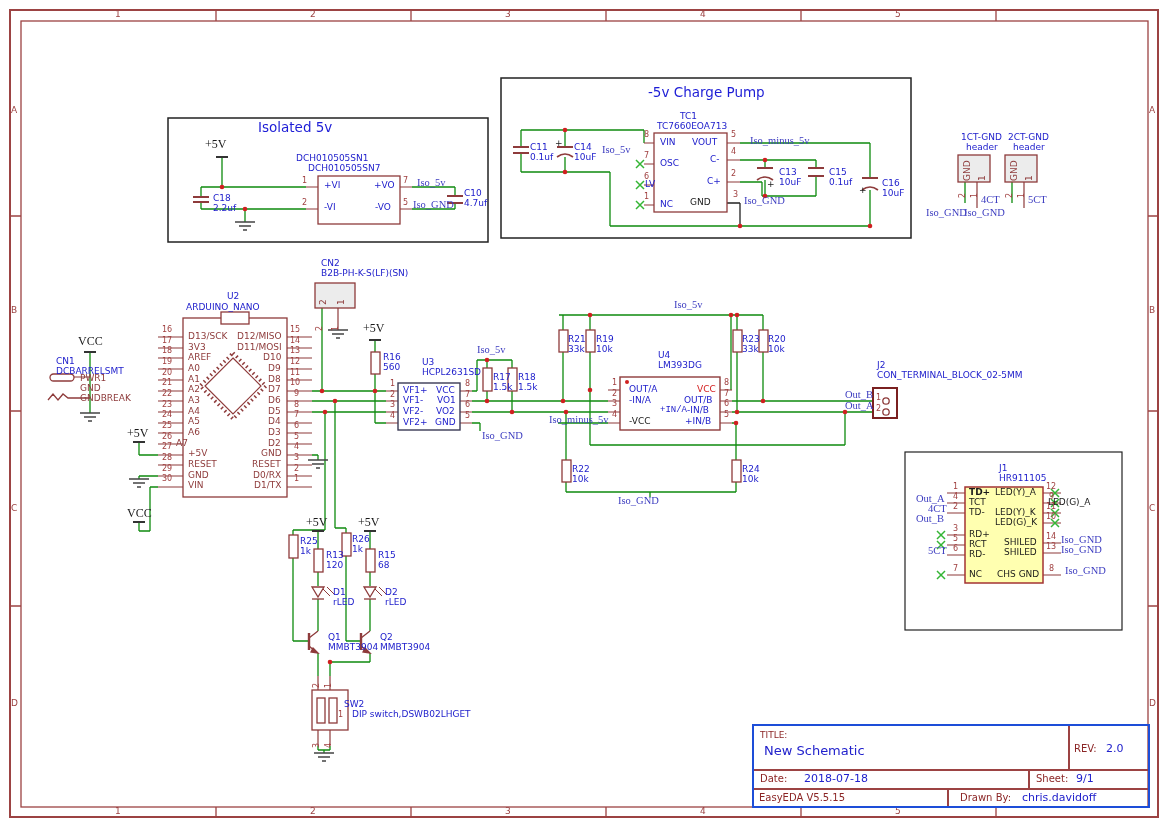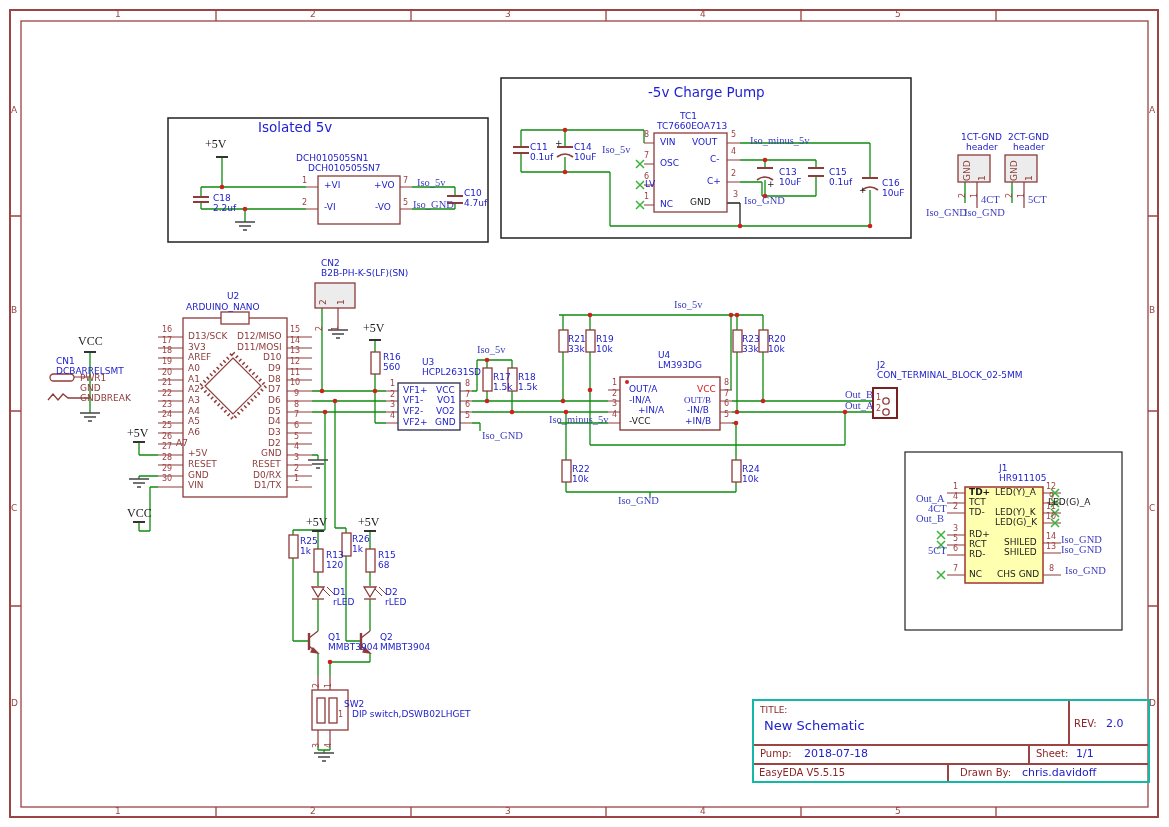--- a/index.html
+++ b/index.html
@@ -10,22 +10,22 @@
   .b{color:#2121cc;}
   .r{color:#8e3b3b;}
   .p{color:#a04040;font-size:8px;}
   .bk{color:#1a1a1a;}
   .rd{color:#d42020;}
   .n{font-family:"Liberation Serif",serif;color:#3c3cc0;font-size:10.5px;}
   .pw{font-family:"Liberation Serif",serif;color:#1a1a1a;font-size:12px;}
   .rot{transform:rotate(-90deg);transform-origin:0 0;}
   .heading{position:absolute;font:13.5px "DejaVu Sans",sans-serif;color:#1d1dd6;white-space:pre;}
   .fn{position:absolute;font:9px "DejaVu Sans",sans-serif;color:#9c4343;}
-  #titleblock{position:absolute;left:752px;top:699px;width:394px;height:80px;
-              border:2px solid #14b8a6;}
+  #titleblock{position:absolute;left:752px;top:724px;width:394px;height:80px;
+              border:2px solid #1d4ed8;}
   #titleblock .cellline{position:absolute;background:#9c4343;}
   #titleblock .t{position:absolute;white-space:pre;}
   .tb-label{font:10px "DejaVu Sans",sans-serif;color:#8b2525;}
   .tb-small{font:9px "DejaVu Sans",sans-serif;color:#8b2525;}
   .tb-val{font:11px "DejaVu Sans",sans-serif;color:#2121cc;}
   .tb-title{font:13px "DejaVu Sans",sans-serif;color:#2121cc;}
 </style>
 </head>
 <body>
 
@@ -399,24 +399,24 @@
       <div class="lb p" style="left: 612px; top: 379px;">1</div>
       <div class="lb p" style="left: 612px; top: 390px;">2</div>
       <div class="lb p" style="left: 612px; top: 400px;">3</div>
       <div class="lb p" style="left: 612px; top: 411px;">4</div>
       <div class="lb p" style="left: 724px; top: 379px;">8</div>
       <div class="lb p" style="left: 724px; top: 390px;">7</div>
       <div class="lb p" style="left: 724px; top: 400px;">6</div>
       <div class="lb p" style="left: 724px; top: 411px;">5</div>
       <div class="lb b" style="left: 629px; top: 385px;">OUT/A</div>
       <div class="lb b" style="left: 629px; top: 396px;">-IN/A</div>
-      <div class="lb b" style="left: 638px; top: 406px;">+IN/A</div>
+      <div class="lb b" style="left: 660px; top: 406px; font-family: Liberation Mono, monospace;">+IN/A</div>
       <div class="lb bk" style="left: 629px; top: 417px;">-VCC</div>
       <div class="lb rd" style="left: 697px; top: 385px;">VCC</div>
-      <div class="lb b" style="left: 684px; top: 396px; font-family: Liberation Serif, serif;">OUT/B</div>
+      <div class="lb b" style="left: 684px; top: 396px;">OUT/B</div>
       <div class="lb b" style="left: 687px; top: 406px;">-IN/B</div>
       <div class="lb b" style="left: 685px; top: 417px;">+IN/B</div>
       <div class="lb n" style="left: 549px; top: 415px;">Iso_minus_5v</div>
       <div class="lb b" style="left: 572px; top: 465px;">R22</div>
       <div class="lb b" style="left: 572px; top: 475px;">10k</div>
       <div class="lb b" style="left: 742px; top: 465px;">R24</div>
       <div class="lb b" style="left: 742px; top: 475px;">10k</div>
       <div class="lb n" style="left: 618px; top: 496px;">Iso_GND</div>
       <div class="lb b" style="left: 877px; top: 361px;">J2</div>
       <div class="lb b" style="left: 877px; top: 371px;">CON_TERMINAL_BLOCK_02-5MM</div>
@@ -512,22 +512,22 @@
 <div id="titleblock">
   <div class="cellline" style="left:0;top:43px;width:394px;height:1.5px;"></div>
   <div class="cellline" style="left:0;top:62px;width:394px;height:1.5px;"></div>
   <div class="cellline" style="left:314px;top:0;width:1.5px;height:43px;"></div>
   <div class="cellline" style="left:274px;top:43px;width:1.5px;height:19px;"></div>
   <div class="cellline" style="left:193px;top:62px;width:1.5px;height:18px;"></div>
   <div class="t tb-small" style="left:6px;top:4px;">TITLE:</div>
   <div class="t tb-title" style="left:10px;top:17px;">New Schematic</div>
   <div class="t tb-label" style="left:320px;top:17px;">REV:</div>
   <div class="t tb-val" style="left:352px;top:16px;">2.0</div>
-  <div class="t tb-label" style="left:6px;top:47px;">Pump:</div>
+  <div class="t tb-label" style="left:6px;top:47px;">Date:</div>
   <div class="t tb-val" style="left:50px;top:46px;">2018-07-18</div>
   <div class="t tb-label" style="left:282px;top:47px;">Sheet:</div>
-  <div class="t tb-val" style="left:322px;top:46px;">1/1</div>
+  <div class="t tb-val" style="left:322px;top:46px;">9/1</div>
   <div class="t tb-label" style="left:5px;top:66px;">EasyEDA V5.5.15</div>
   <div class="t tb-label" style="left:206px;top:66px;">Drawn By:</div>
   <div class="t tb-val" style="left:268px;top:65px;">chris.davidoff</div>
 </div>
 
 </div>
 
 </body></html>

